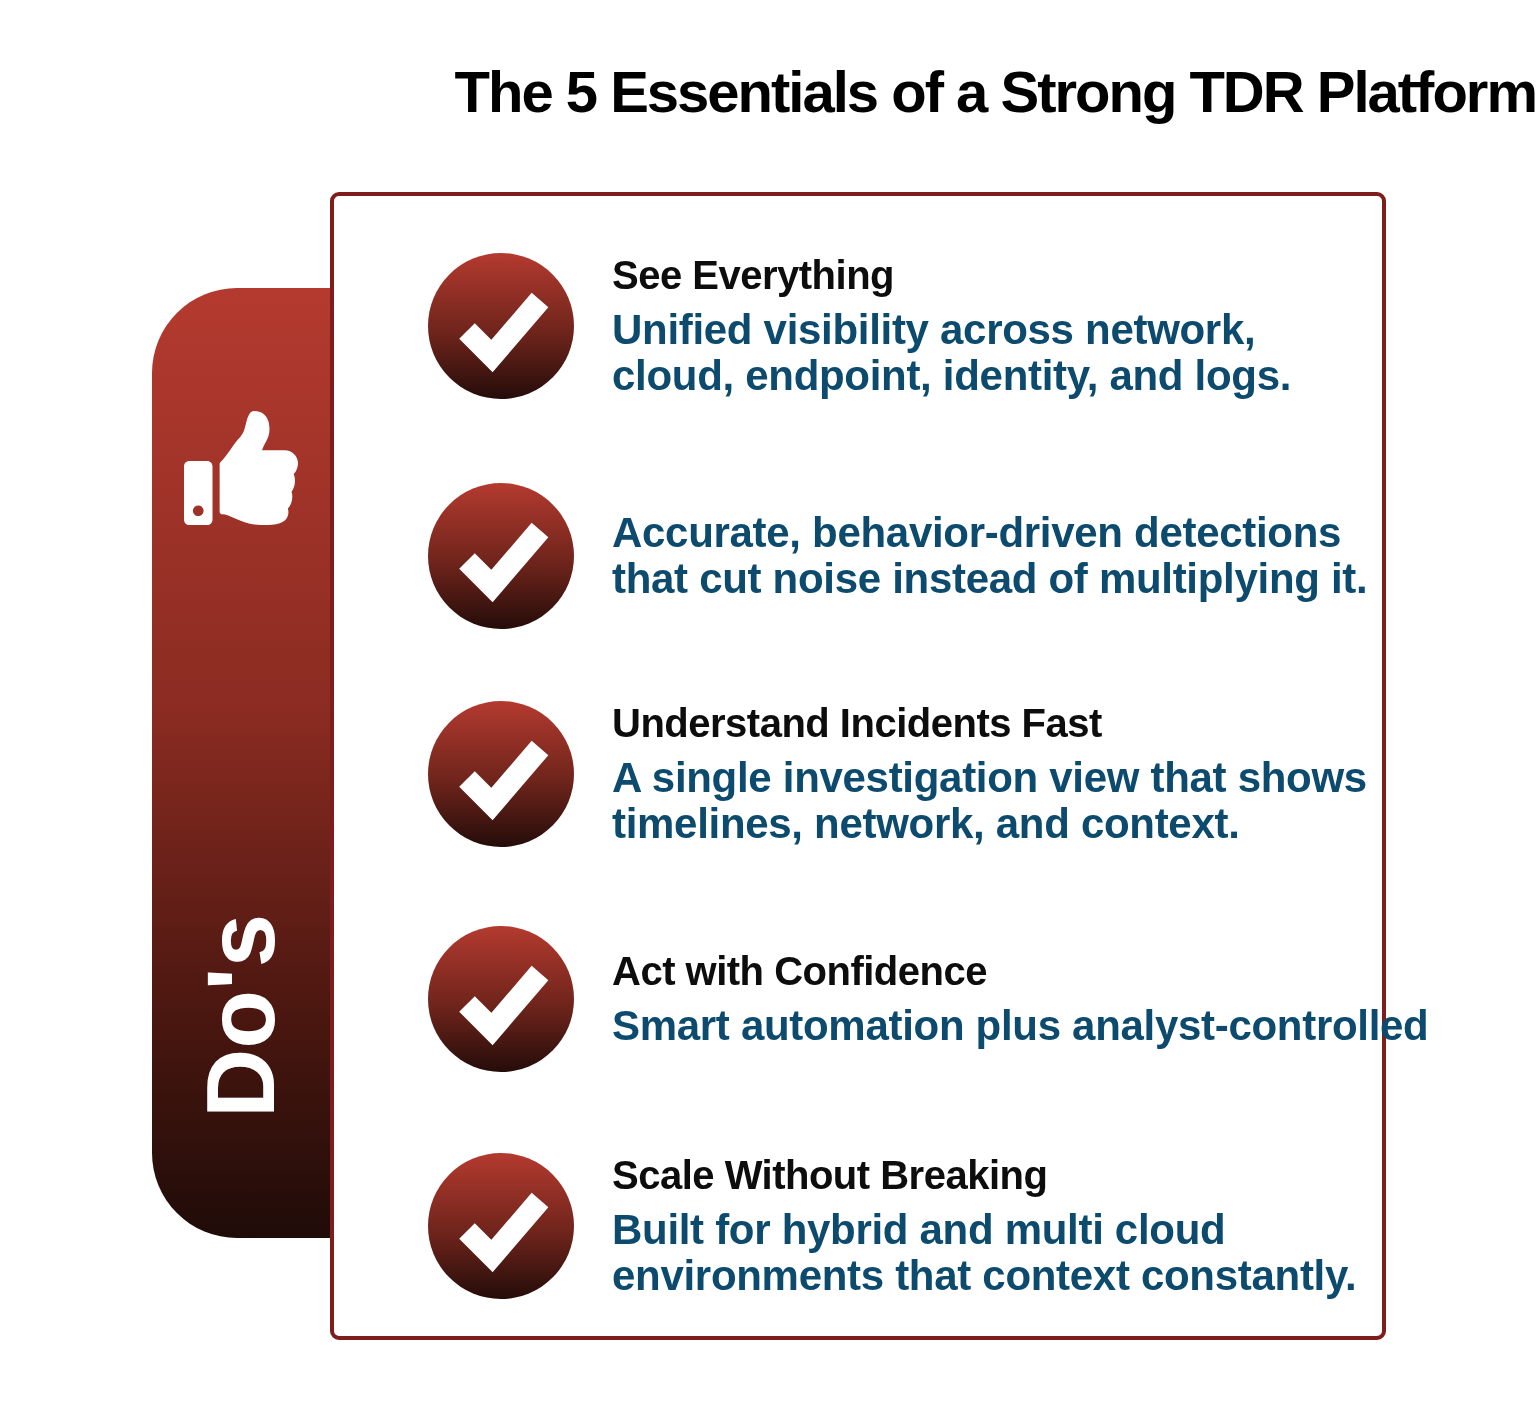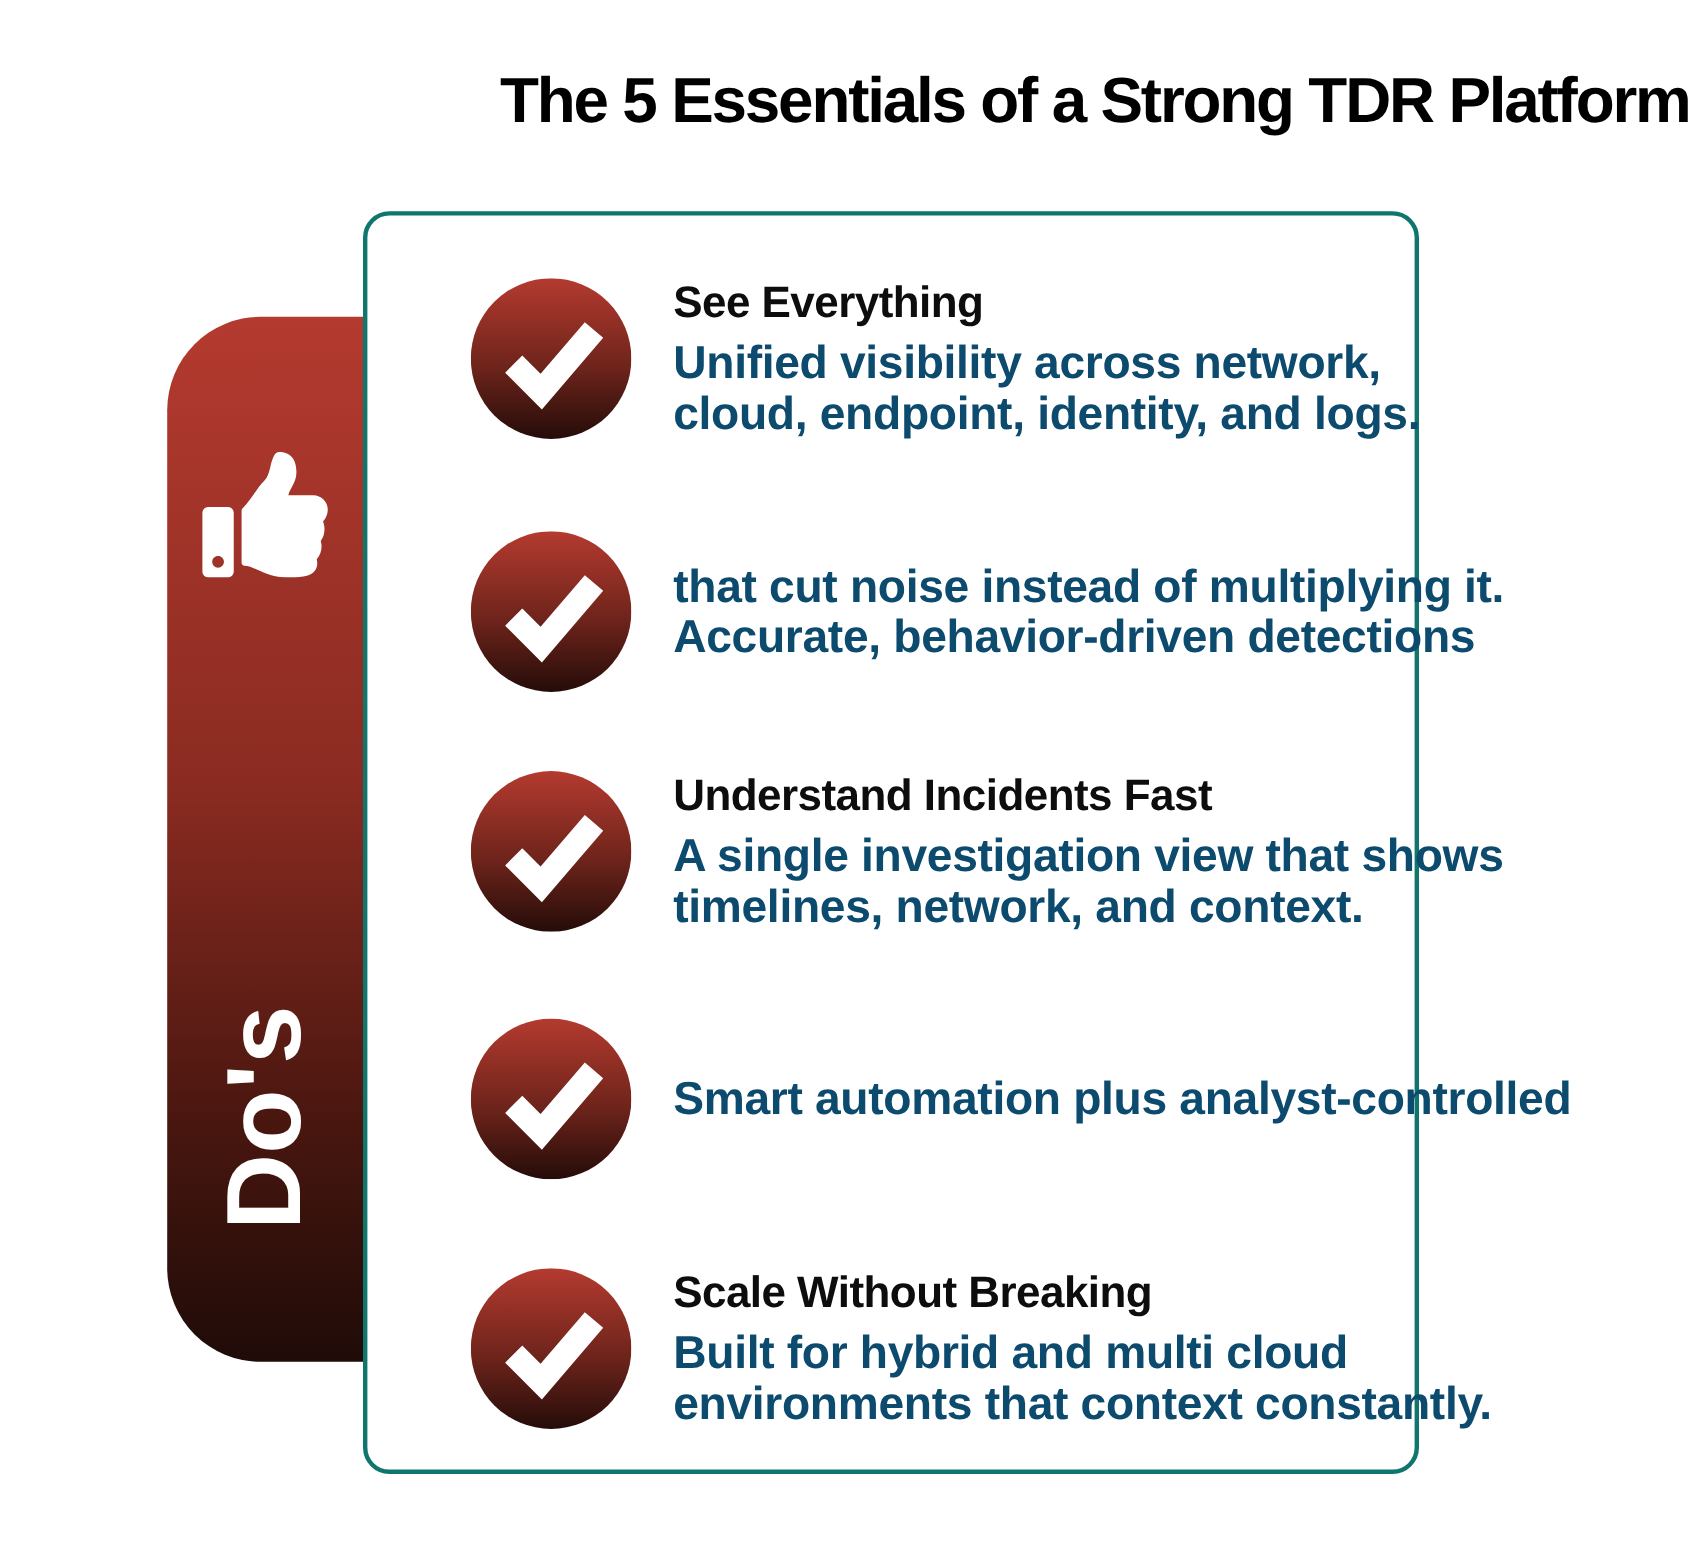--- a/index.html
+++ b/index.html
@@ -56,26 +56,26 @@
     font-size: 96px;
     font-weight: bold;
     white-space: nowrap;
     letter-spacing: 0px;
   }
   
   .card {
     position: absolute;
     left: 330px;
     top: 192px;
-    width: 960px;
+    width: 1056px;
     height: 1148px;
     box-sizing: border-box;
     background: #ffffff;
-    border: 4px solid #0f766e;
-    border-radius: 24px;
+    border: 4px solid #7f1d1d;
+    border-radius: 9px;
     z-index: 2;
   }
   .item {
     position: absolute;
     left: 94px;
     right: 30px;
     height: 160px;
     display: flex;
     align-items: center;
   }
@@ -152,22 +152,22 @@
     </div>
 
     <div class="item item-2">
       <div class="check-badge">
         <svg viewBox="0 0 146 146">
             <circle cx="73" cy="73" r="73" fill="url(#badgeGrad)"></circle>
             <path d="M39 78 L64 103 L112 47" fill="none" stroke="#ffffff" stroke-width="22" stroke-linecap="butt" stroke-linejoin="miter"></path>
           </svg>
       </div>
       <div class="item-text">
+        <div class="item-desc-line">Accurate, behavior-driven detections</div>
         <div class="item-desc-line">that cut noise instead of multiplying it.</div>
-        <div class="item-desc-line">Accurate, behavior-driven detections</div>
       </div>
     </div>
 
     <div class="item item-3">
       <div class="check-badge">
         <svg viewBox="0 0 146 146">
             <circle cx="73" cy="73" r="73" fill="url(#badgeGrad)"></circle>
             <path d="M39 78 L64 103 L112 47" fill="none" stroke="#ffffff" stroke-width="22" stroke-linecap="butt" stroke-linejoin="miter"></path>
           </svg>
       </div>
@@ -179,20 +179,21 @@
     </div>
 
     <div class="item item-4">
       <div class="check-badge">
         <svg viewBox="0 0 146 146">
             <circle cx="73" cy="73" r="73" fill="url(#badgeGrad)"></circle>
             <path d="M39 78 L64 103 L112 47" fill="none" stroke="#ffffff" stroke-width="22" stroke-linecap="butt" stroke-linejoin="miter"></path>
           </svg>
       </div>
       <div class="item-text">
+        <div class="item-heading">Act with Confidence</div>
         <div class="item-desc-line">Smart automation plus analyst-controlled</div>
       </div>
     </div>
 
     <div class="item item-5">
       <div class="check-badge">
         <svg viewBox="0 0 146 146">
             <circle cx="73" cy="73" r="73" fill="url(#badgeGrad)"></circle>
             <path d="M39 78 L64 103 L112 47" fill="none" stroke="#ffffff" stroke-width="22" stroke-linecap="butt" stroke-linejoin="miter"></path>
           </svg>

